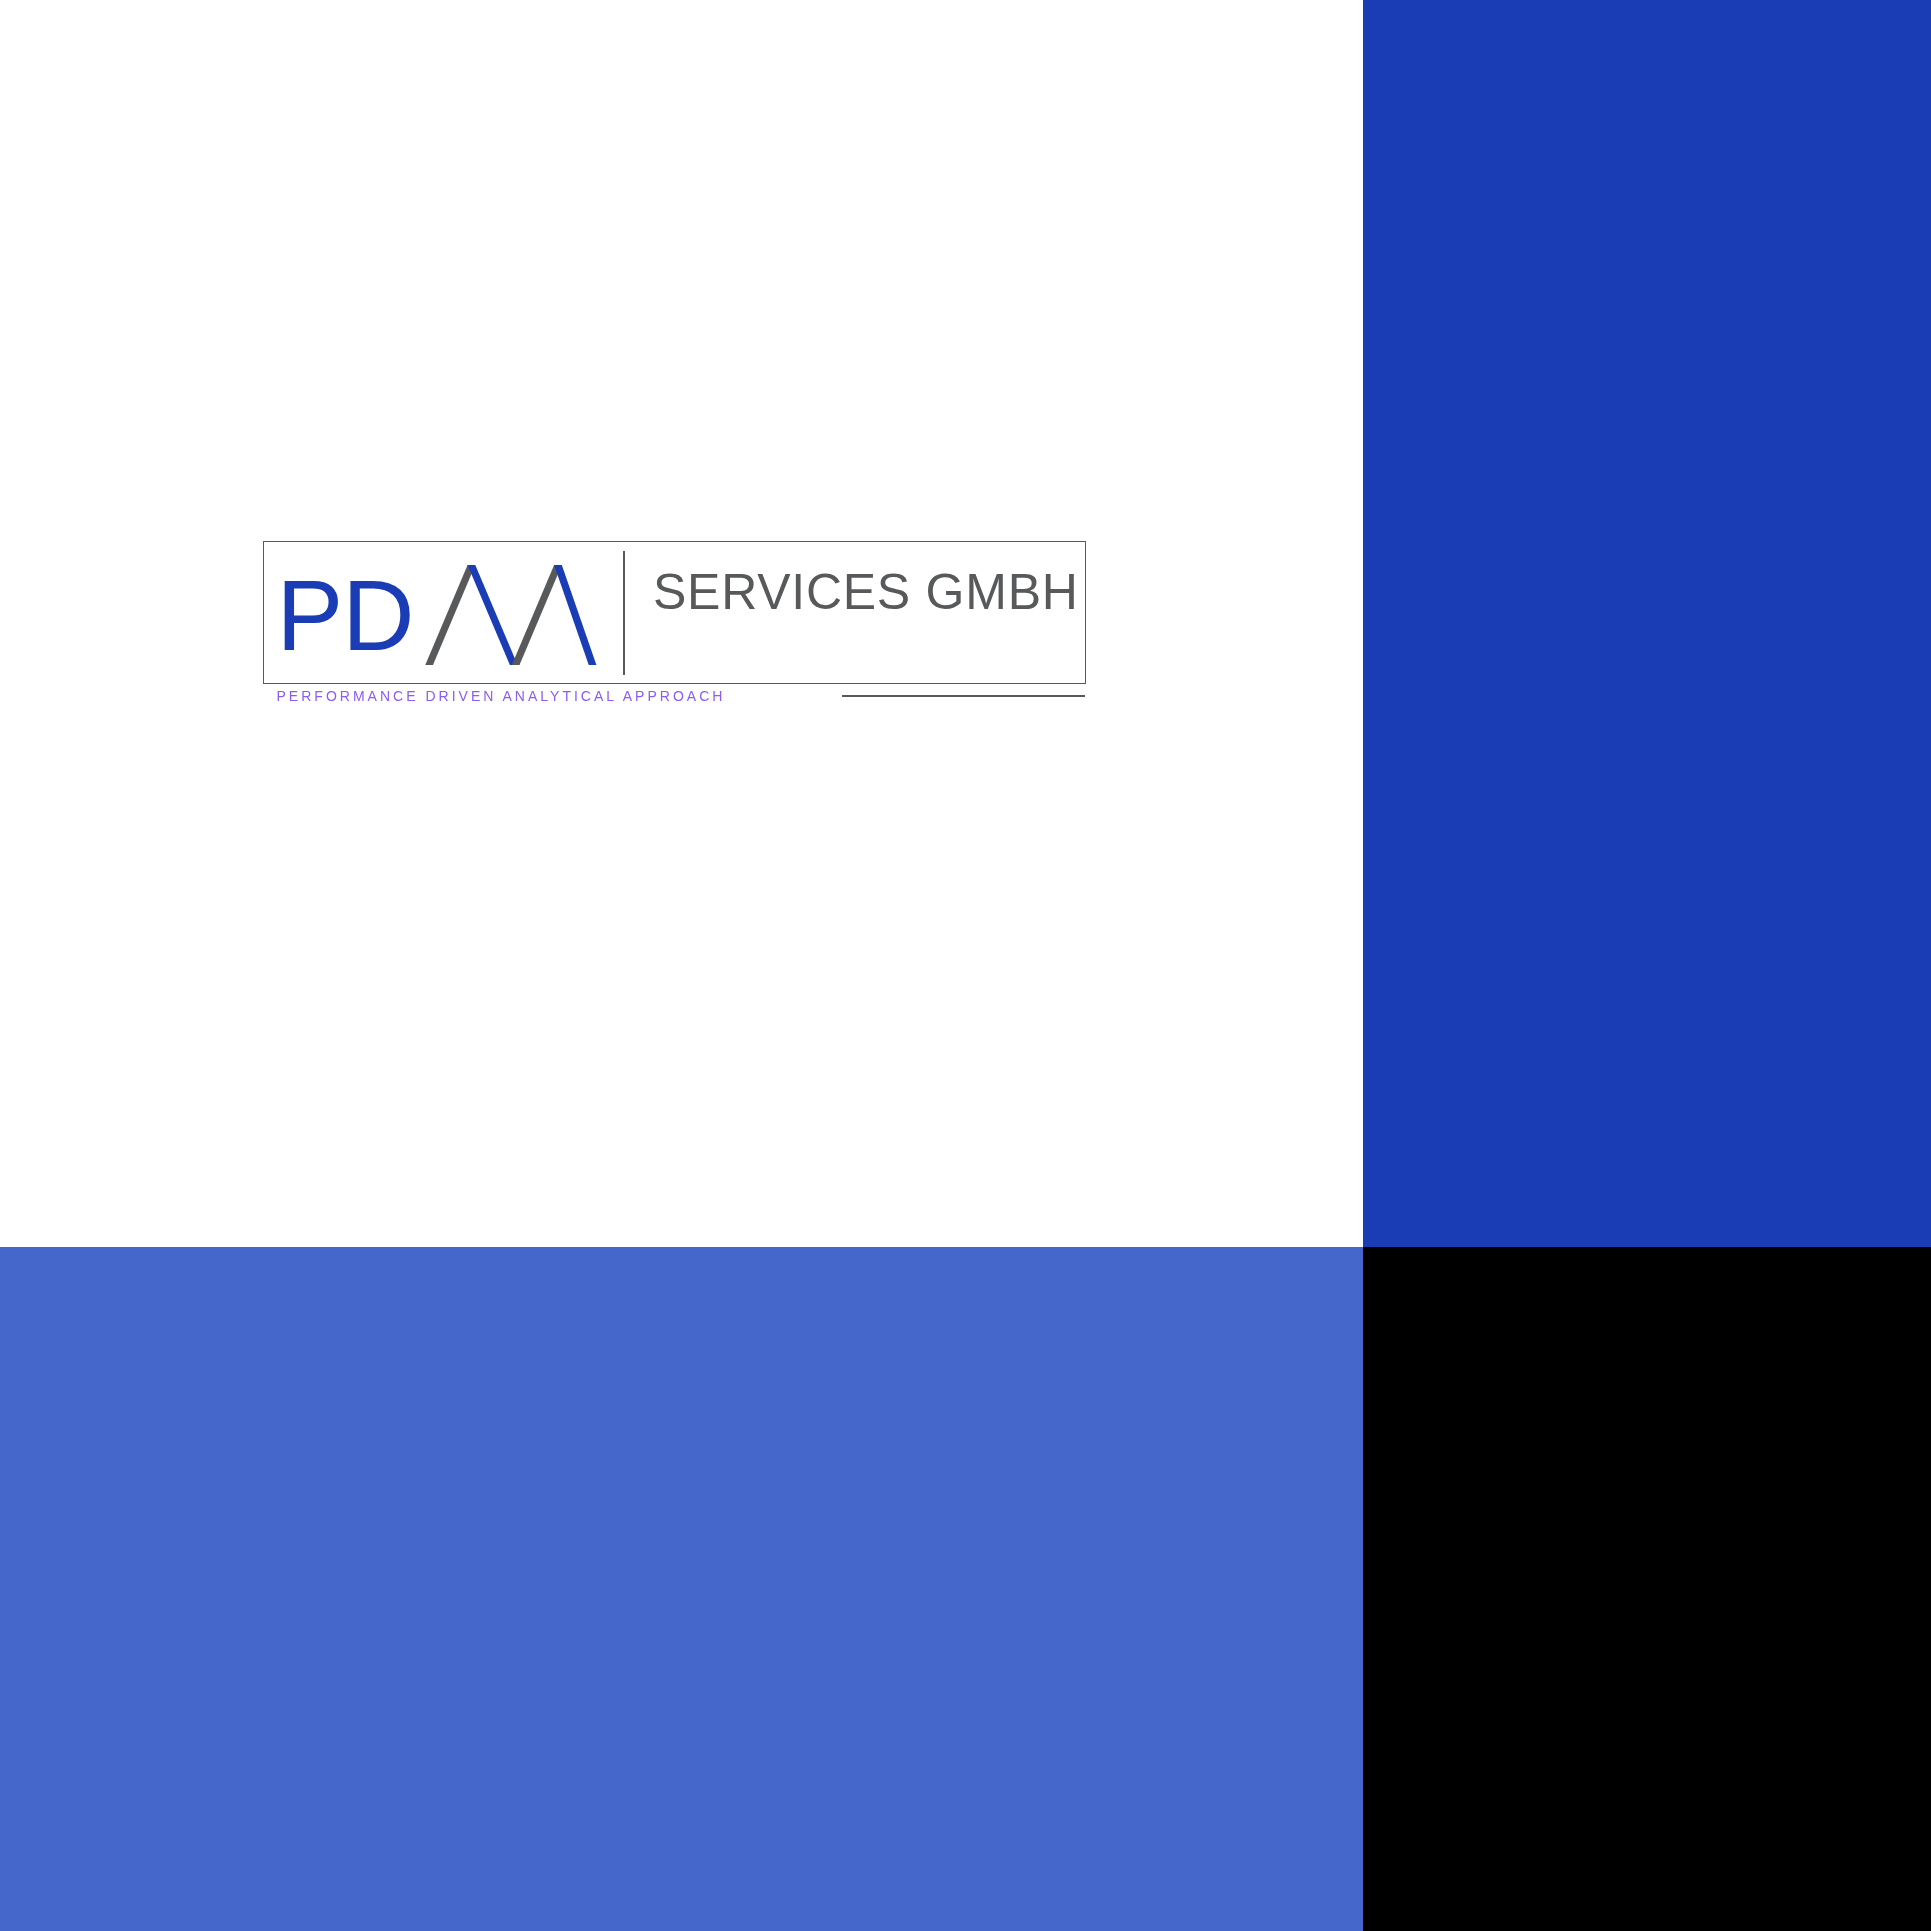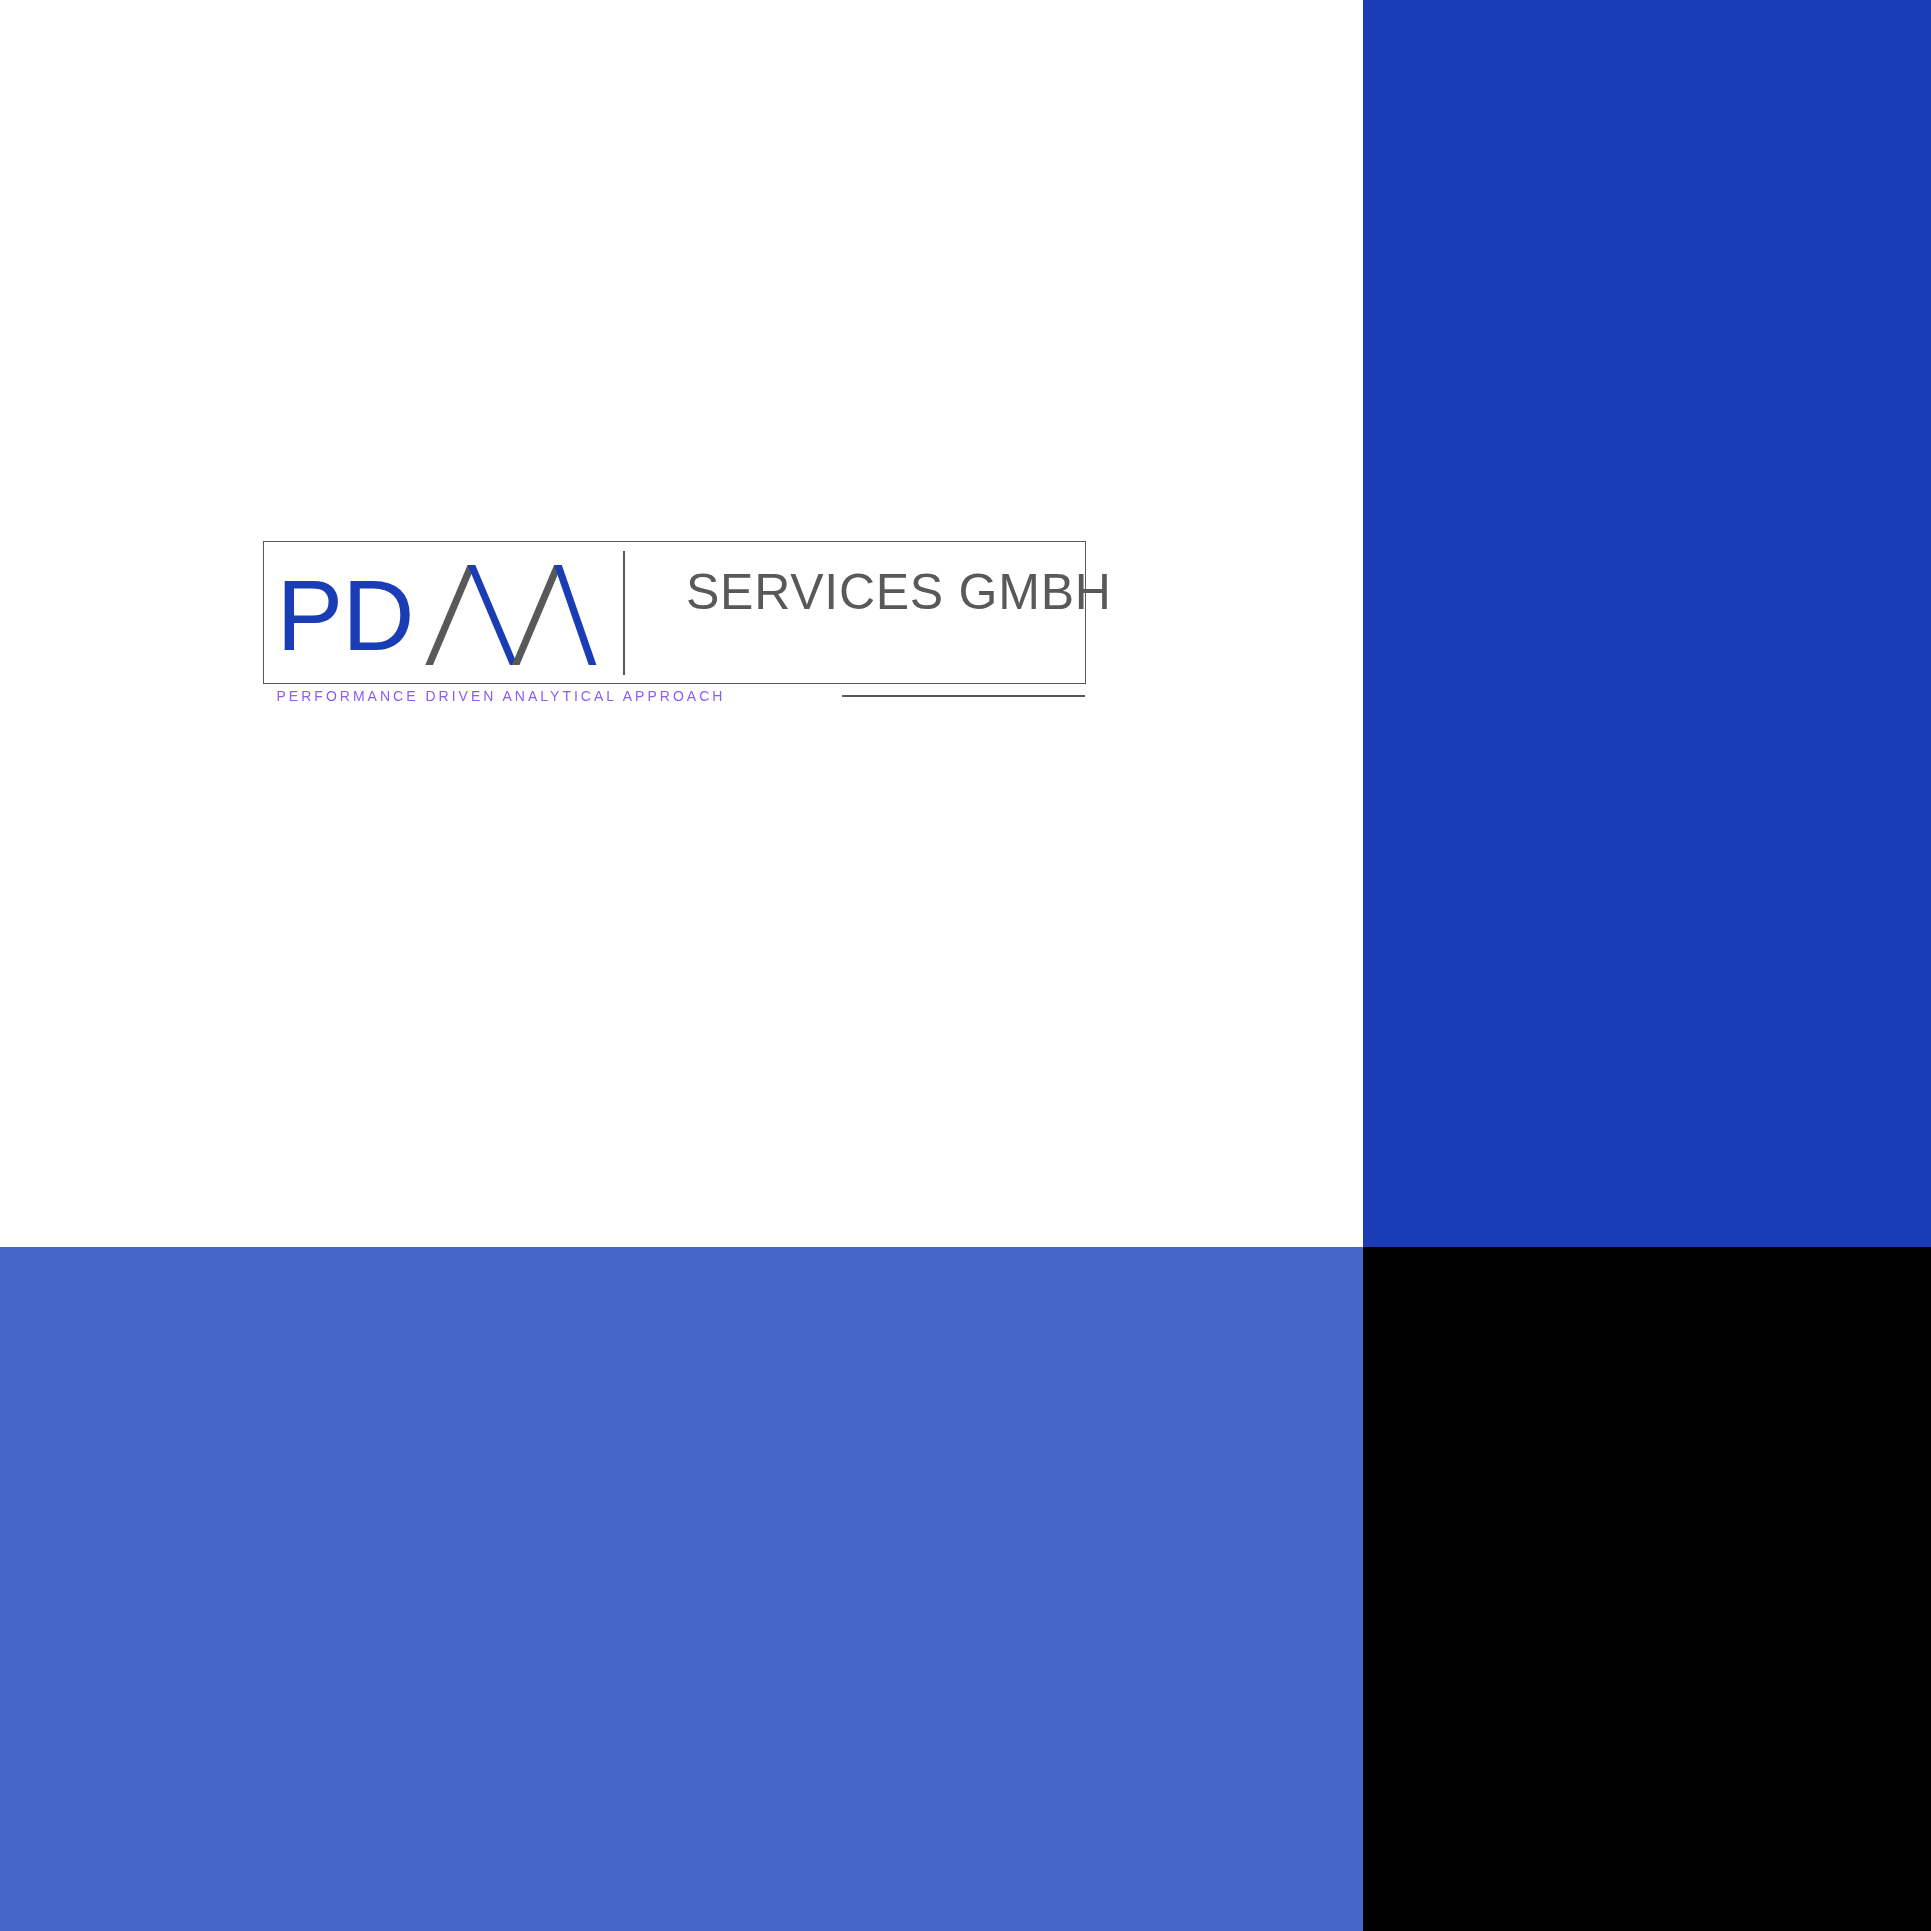--- a/index.html
+++ b/index.html
@@ -112,21 +112,21 @@
     background: #58595b;
   }
   #logo-primary .right-block {
     position: absolute;
     left: 390px;
     top: 25px;
     color: #1a3cb5;
     font-size: 50px;
     letter-spacing: 0.015em;
   }
-  #logo-primary .right-block .l2 { color: #58595b; margin-left: 33px; }
+  #logo-primary .right-block .l2 { color: #58595b; }
   #logo-primary .tagline {
     position: absolute;
     left: 13.5px;
     top: 147px;
     color: #8b5cf6;
     font-size: 14px;
     letter-spacing: 0.215em;
   }
   #logo-primary .tagline-rule {
     position: absolute;

